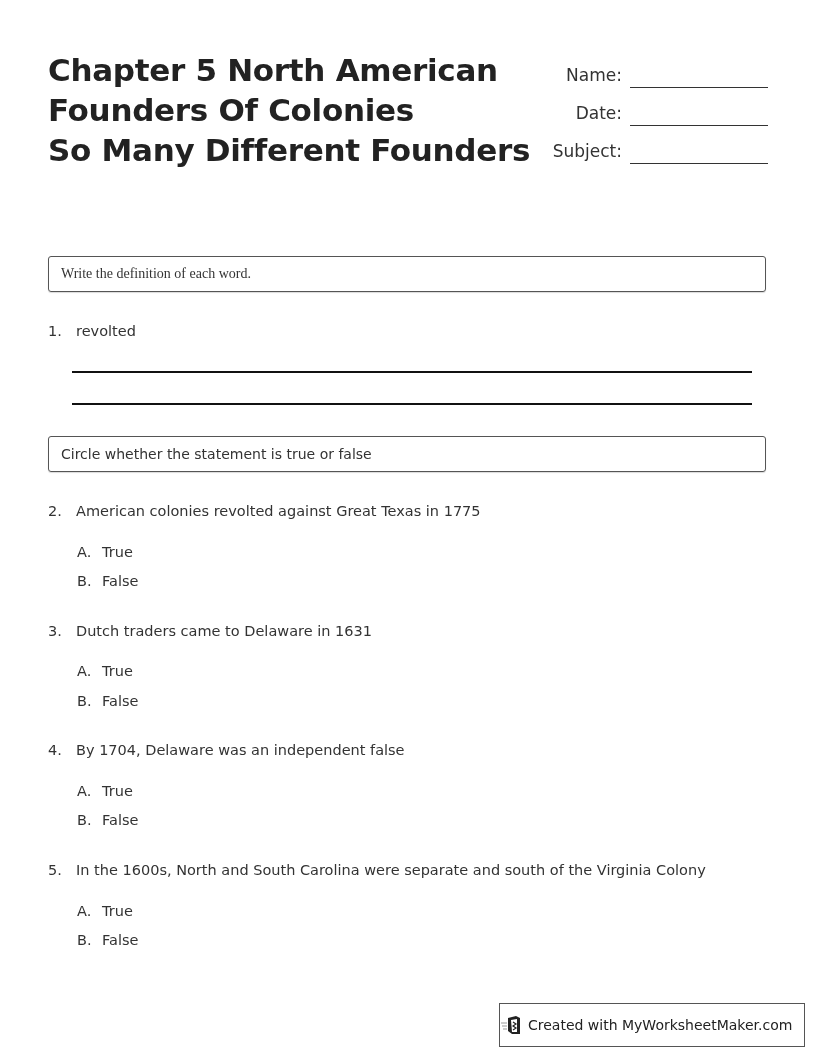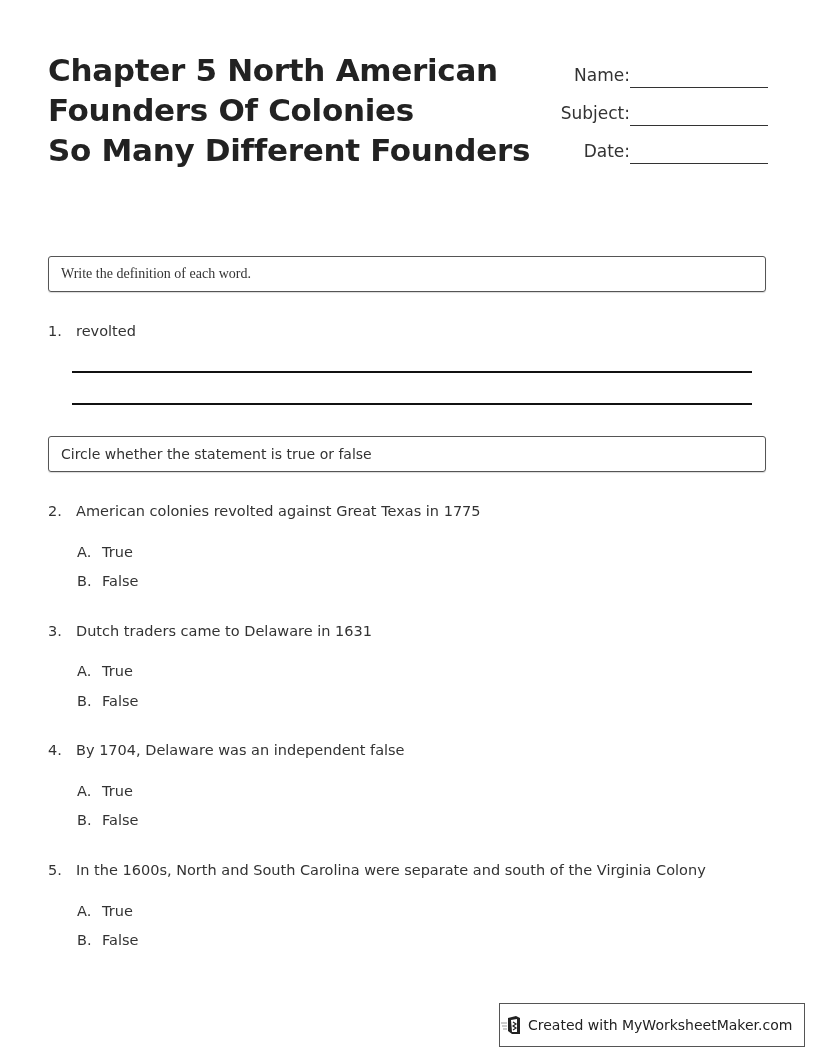--- a/index.html
+++ b/index.html
@@ -8,21 +8,21 @@
     font-family:"DejaVu Sans", "Liberation Sans", sans-serif;
     color:#222222;
   }
   .title-block { position:absolute; left:48px; top:50px; width:480px; }
   .title-line {
     font-size:31px; line-height:40px; color:#222; letter-spacing:-0.3px;
     font-weight:bold; white-space:nowrap;
   }
   .meta-block { position:absolute; right:48px; top:50px; width:260px; }
   .meta-row { display:flex; justify-content:flex-end; align-items:flex-end; height:38px; }
-  .meta-label { font-size:17px; color:#333; margin-right:0; line-height:26px; }
+  .meta-label { font-size:17px; color:#333; margin-right:8px; line-height:26px; }
   .meta-line { width:138px; border-bottom:1px solid #333; height:24px; }
 
   .instruction-box {
     position:absolute; left:48px; width:718px; height:36px;
     border:1px solid #555; border-radius:3px; box-sizing:border-box;
     font-size:14px; color:#333; padding-left:12px; line-height:34px;
     box-shadow:0 1px 1px rgba(0,0,0,0.15);
   }
   .q {
     position:absolute; left:48px; font-size:14.5px; color:#333;
@@ -51,25 +51,25 @@
   <div class="title-line">Founders Of Colonies</div>
   <div class="title-line">So Many Different Founders</div>
 </div>
 
 <div class="meta-block">
   <div class="meta-row">
     <span class="meta-label">Name:</span>
     <span class="meta-line"></span>
   </div>
   <div class="meta-row">
-    <span class="meta-label">Subject:</span>
+    <span class="meta-label">Date:</span>
     <span class="meta-line"></span>
   </div>
   <div class="meta-row">
-    <span class="meta-label">Date:</span>
+    <span class="meta-label">Subject:</span>
     <span class="meta-line"></span>
   </div>
 </div>
 
 <div class="instruction-box" style="top:256px;font-family:Liberation Serif, serif;">Write the definition of each word.</div>
 
 <div class="q" style="top:323px;">
   <span class="q-num">1.</span>
   <span>revolted</span>
 </div>

